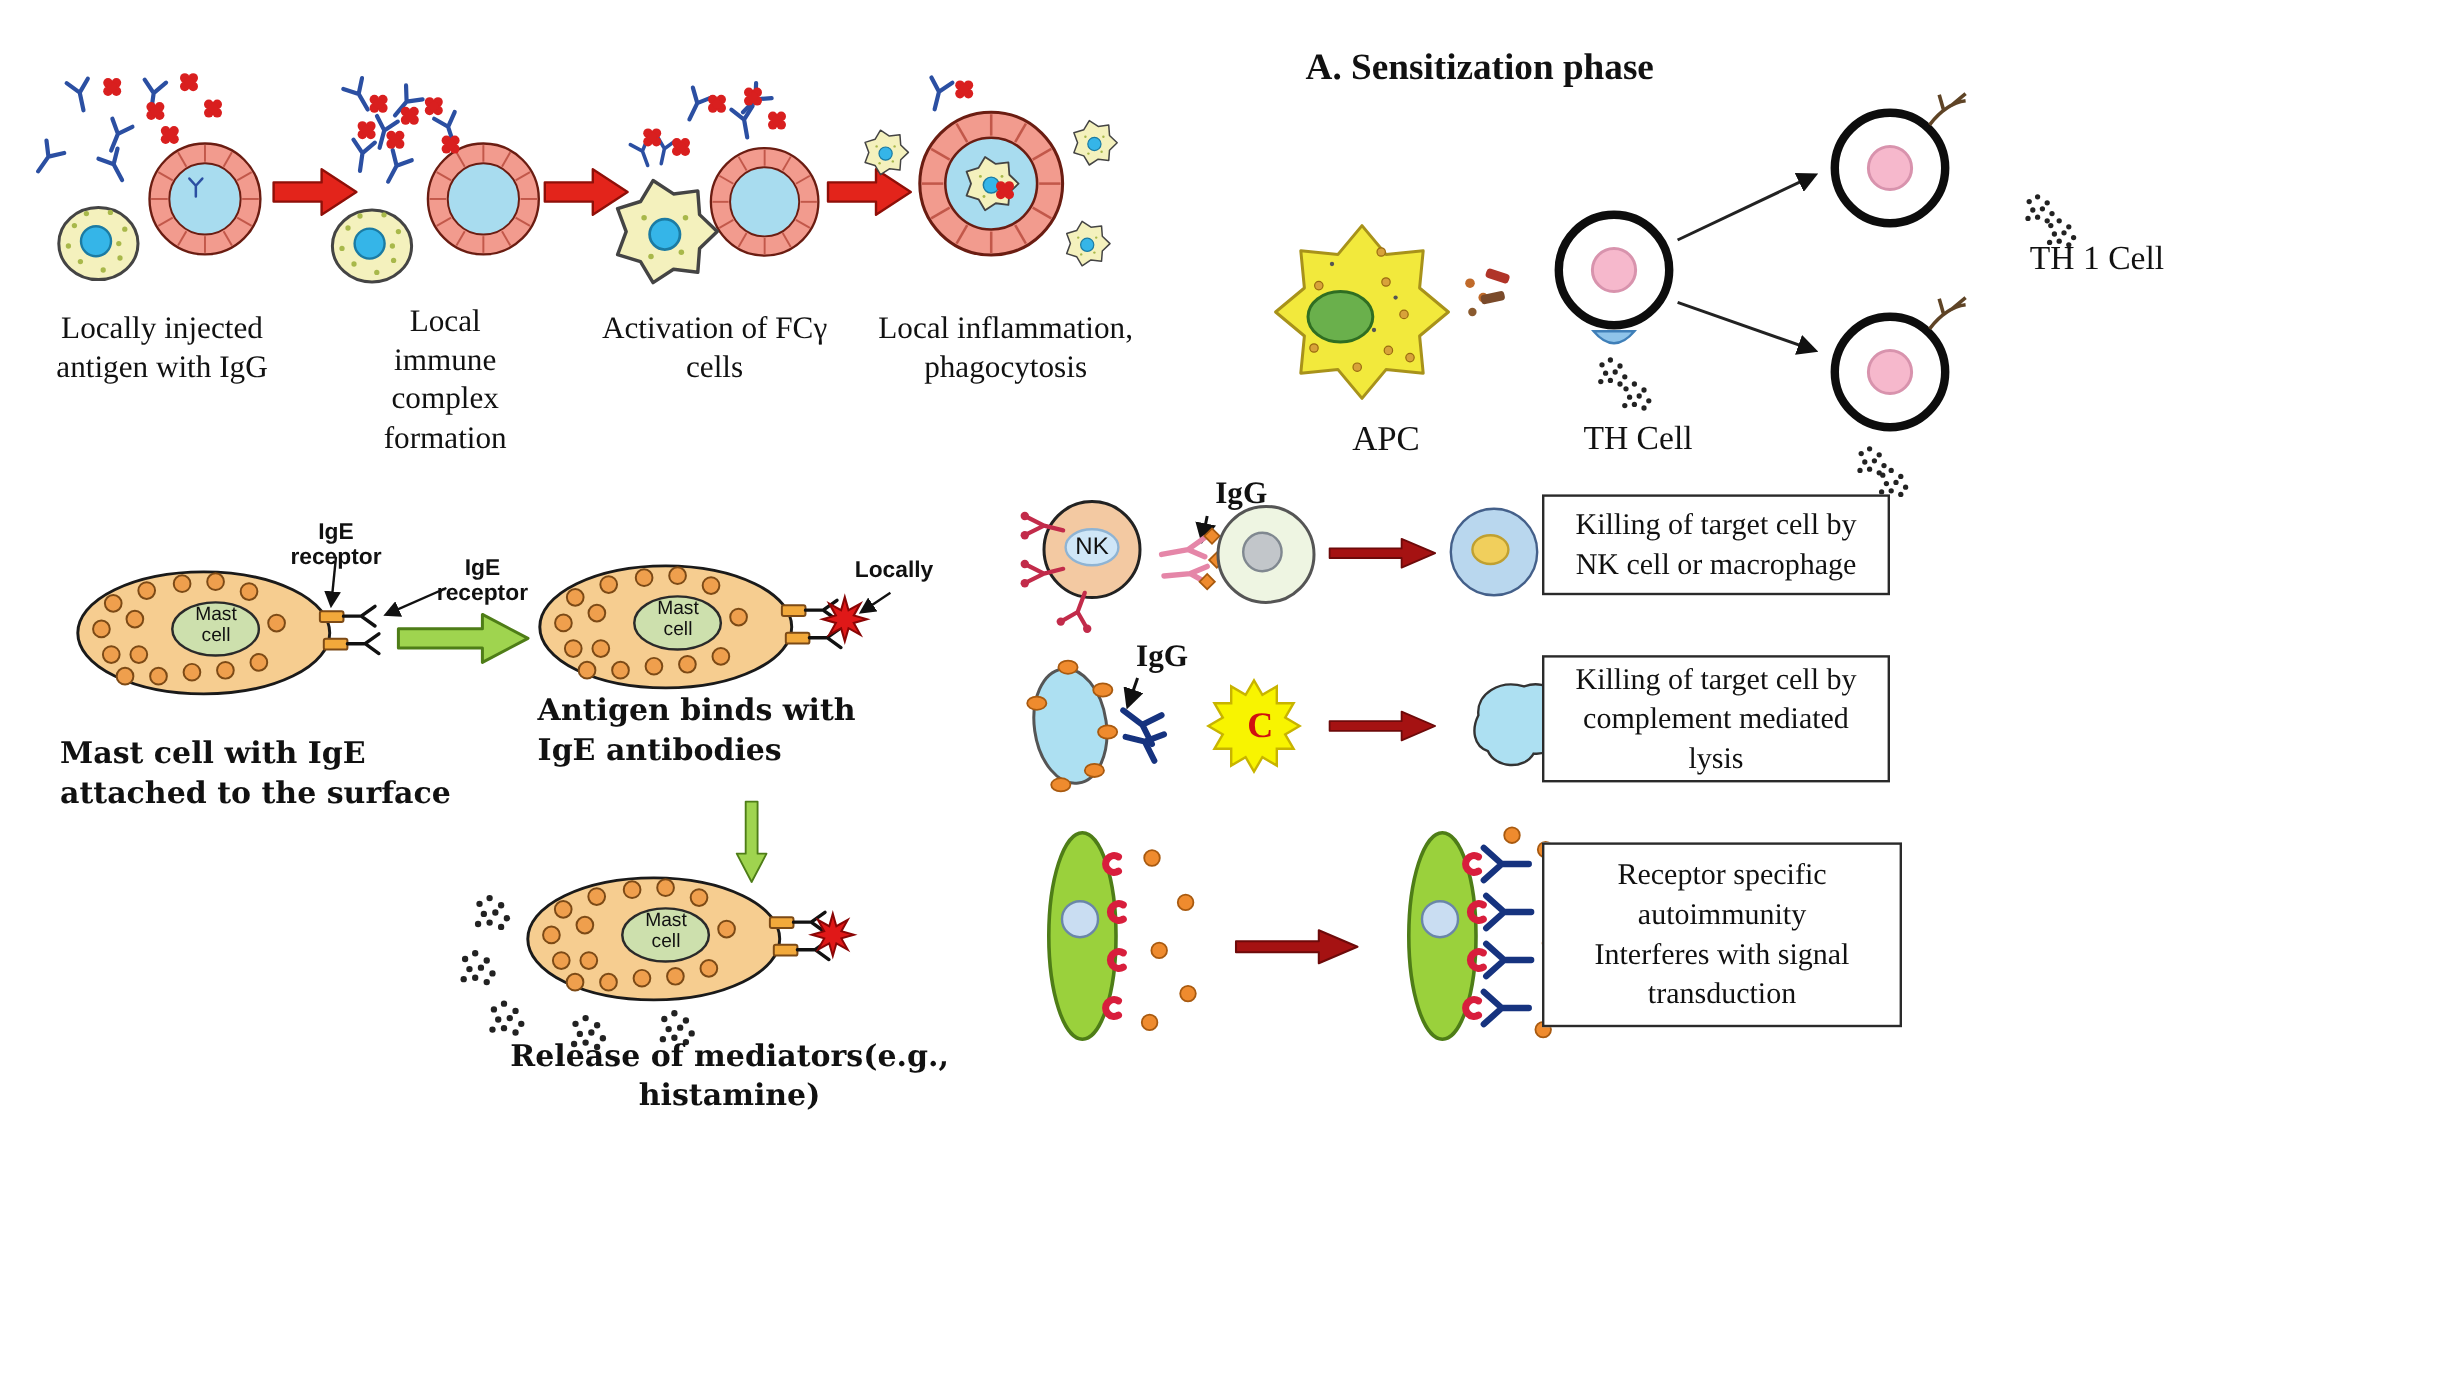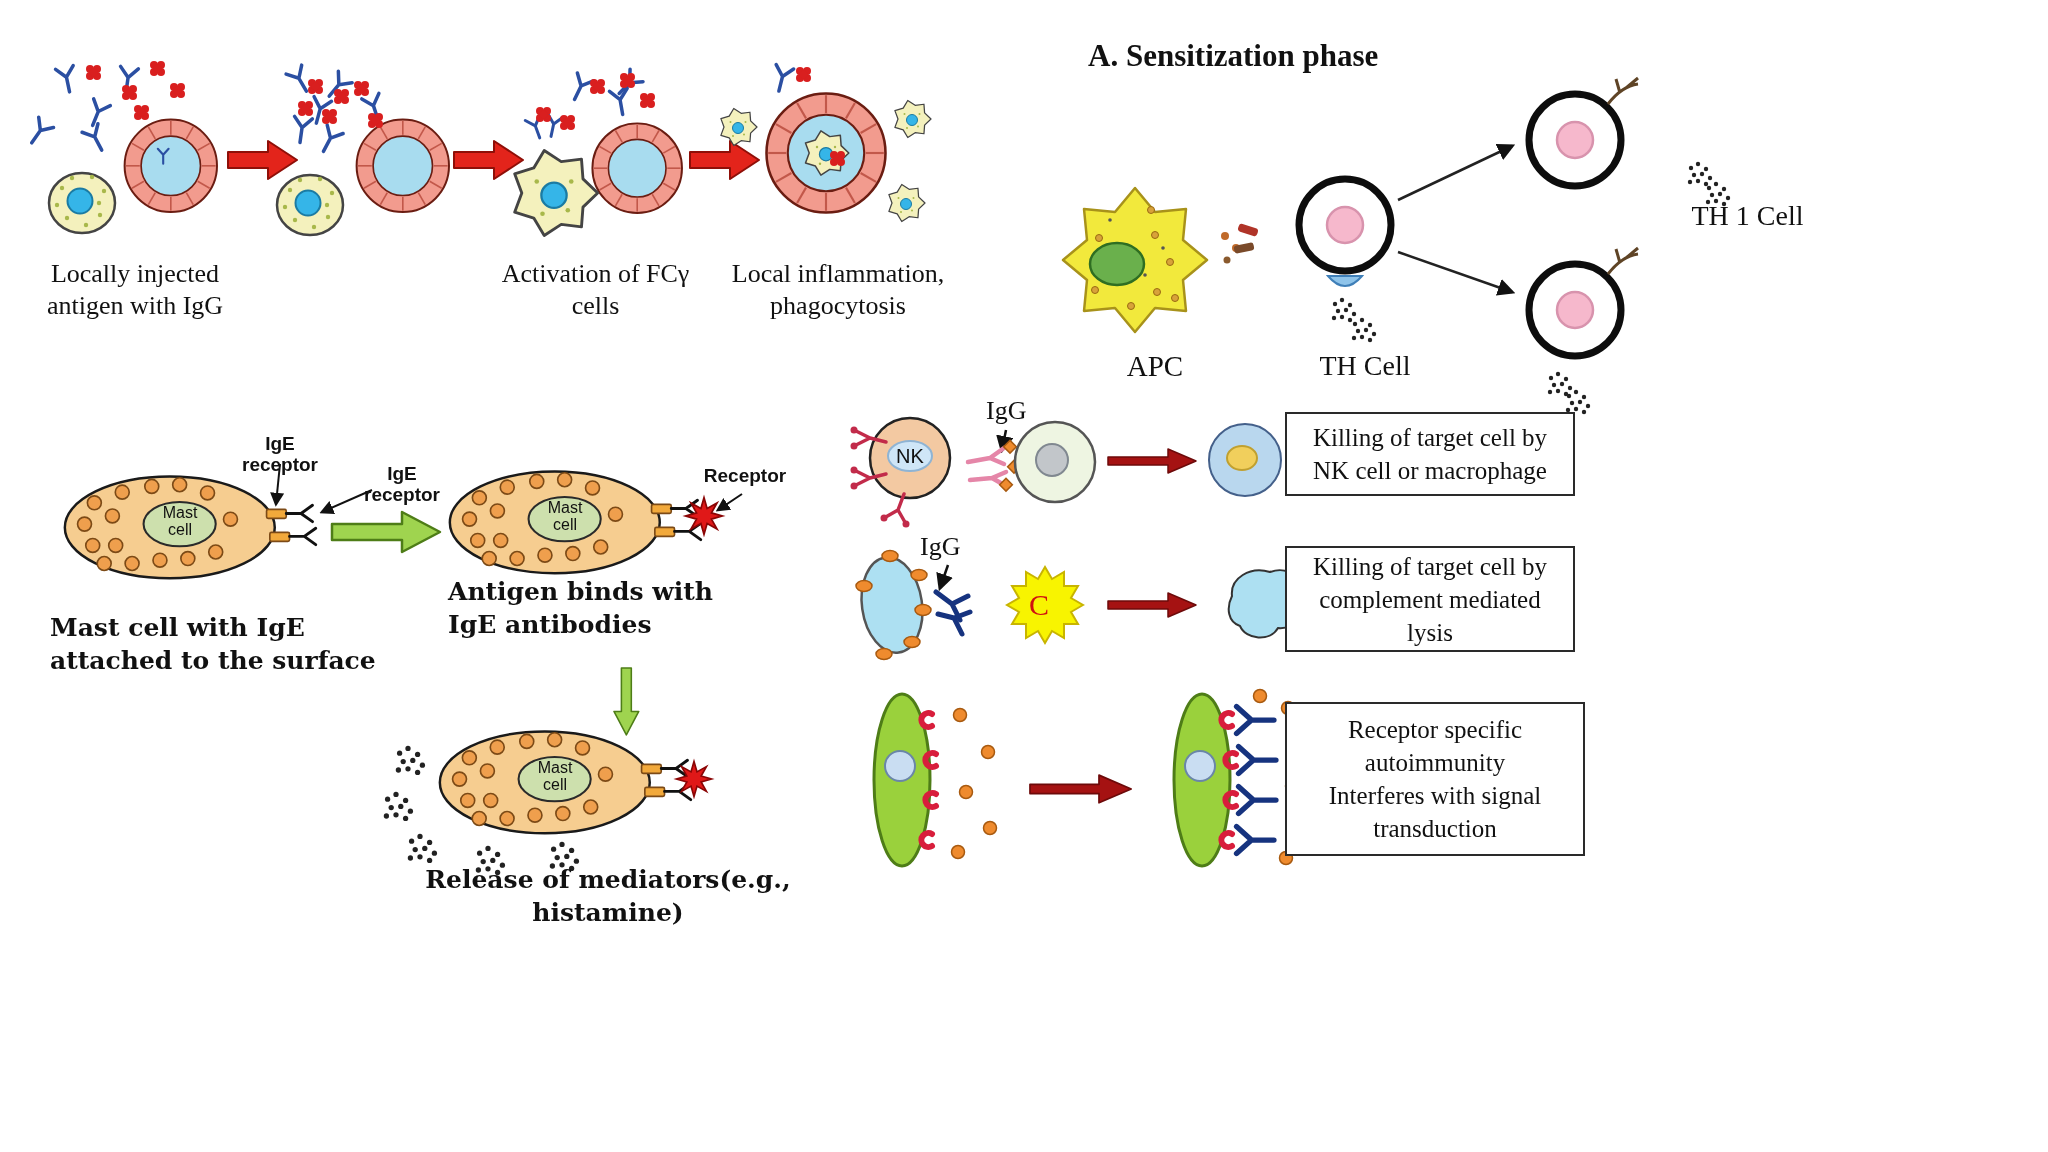--- a/index.html
+++ b/index.html
@@ -3,21 +3,21 @@
 <meta charset="utf-8">
 <style>
   html,body{margin:0;padding:0;background:#fff}
   .canvas{position:relative;width:2048px;height:1152px;background:#ffffff;overflow:hidden;
           font-family:"Liberation Serif",serif;color:#111}
   .abs{position:absolute}
   .cap{font-size:26px;line-height:1.24;text-align:center}
   .capb{font-family:"DejaVu Serif",serif;font-weight:bold;font-size:25px;line-height:1.3}
   .small-label{font-family:"Liberation Sans",sans-serif;font-weight:bold;font-size:19px;line-height:1.1;text-align:center}
   .cell-label{font-family:"Liberation Sans",sans-serif;font-weight:normal;font-size:16px;line-height:1.05;text-align:center}
-  .igg{font-weight:normal;font-size:26px;text-align:left}
+  .igg{font-weight:bold;font-size:26px;text-align:right}
   .title{font-weight:bold;font-size:31px}
   .biglabel{font-weight:normal;font-size:29px;text-align:center}
   .box{border:2px solid #2a2a2a;background:#fff;display:flex;flex-direction:column;align-items:center;justify-content:center;
        text-align:center;font-size:25px;line-height:1.32;padding:22px 10px;box-sizing:border-box}
   .c-red{color:#d01010}
   svg{display:block}
 </style>
 </head>
 <body>
 
@@ -242,20 +242,21 @@
       <use href="#sym-antigen" transform="translate(800,96)" style="color:#d91f1f"></use>
       <use href="#sym-phagocyte" transform="translate(688,52) scale(0.5)"></use>
       <use href="#sym-phagocyte" transform="translate(862,44) scale(0.5)"></use>
       <use href="#sym-phagocyte" transform="translate(856,128) scale(0.5)"></use>
       <use href="#sym-antibody" transform="translate(744,6) rotate(14)" style="color:#2b4fa2"></use>
       <use href="#sym-antigen" transform="translate(766,12)" style="color:#d91f1f"></use>
     </g>
   </svg>
 
   <div class="abs cap" style="left:40px;top:258px;width:190px">Locally injected antigen with IgG</div>
+  <div class="abs cap" style="left:296px;top:252px;width:150px">Local immune complex formation</div>
   <div class="abs cap" style="left:498px;top:258px;width:195px">Activation of FCγ cells</div>
   <div class="abs cap" style="left:718px;top:258px;width:240px">Local inflammation, phagocytosis</div>
 
   <svg class="abs" style="left:1040px;top:30px" width="990" height="390">
     <use href="#sym-apc" transform="translate(15,150)"></use>
     <g>
       <circle cx="185" cy="206" r="4" fill="#c06a2a"></circle>
       <circle cx="196" cy="218" r="4" fill="#c06a2a"></circle>
       <circle cx="187" cy="230" r="3.5" fill="#8a5a2e"></circle>
       <rect x="198" y="196" width="20" height="8" rx="3" fill="#b03428" transform="rotate(18 208 200)"></rect>
@@ -293,21 +294,21 @@
     <use href="#sym-mast" transform="translate(390,295) scale(0.82)"></use>
     <use href="#sym-star8" transform="translate(654,349) scale(1.1)"></use>
     <use href="#sym-dots" transform="translate(356,316) scale(1.2)"></use>
     <use href="#sym-dots" transform="translate(344,362) scale(1.2)"></use>
     <use href="#sym-dots" transform="translate(368,404) scale(1.2)"></use>
     <use href="#sym-dots" transform="translate(436,416) scale(1.2)"></use>
     <use href="#sym-dots" transform="translate(510,412) scale(1.2)"></use>
   </svg>
   <div class="abs small-label" style="left:235px;top:434px;width:90px">IgE receptor</div>
   <div class="abs small-label" style="left:352px;top:464px;width:100px">IgE receptor</div>
-  <div class="abs small-label" style="left:690px;top:466px;width:110px">Receptor</div>
+  <div class="abs small-label" style="left:690px;top:466px;width:110px">Locally</div>
   <div class="abs cell-label" style="left:149px;top:505px;width:62px">Mast cell</div>
   <div class="abs cell-label" style="left:534px;top:500px;width:62px">Mast cell</div>
   <div class="abs cell-label" style="left:524px;top:760px;width:62px">Mast cell</div>
   <div class="abs capb" style="left:50px;top:612px;width:380px">Mast cell with IgE attached to the surface</div>
   <div class="abs capb" style="left:448px;top:576px;width:280px">Antigen binds with IgE antibodies</div>
   <div class="abs capb" style="left:358px;top:864px;width:500px;text-align:center">Release of mediators(e.g., histamine)</div>
 
   <svg class="abs" style="left:840px;top:400px" width="1190" height="480">
 
     <g>

